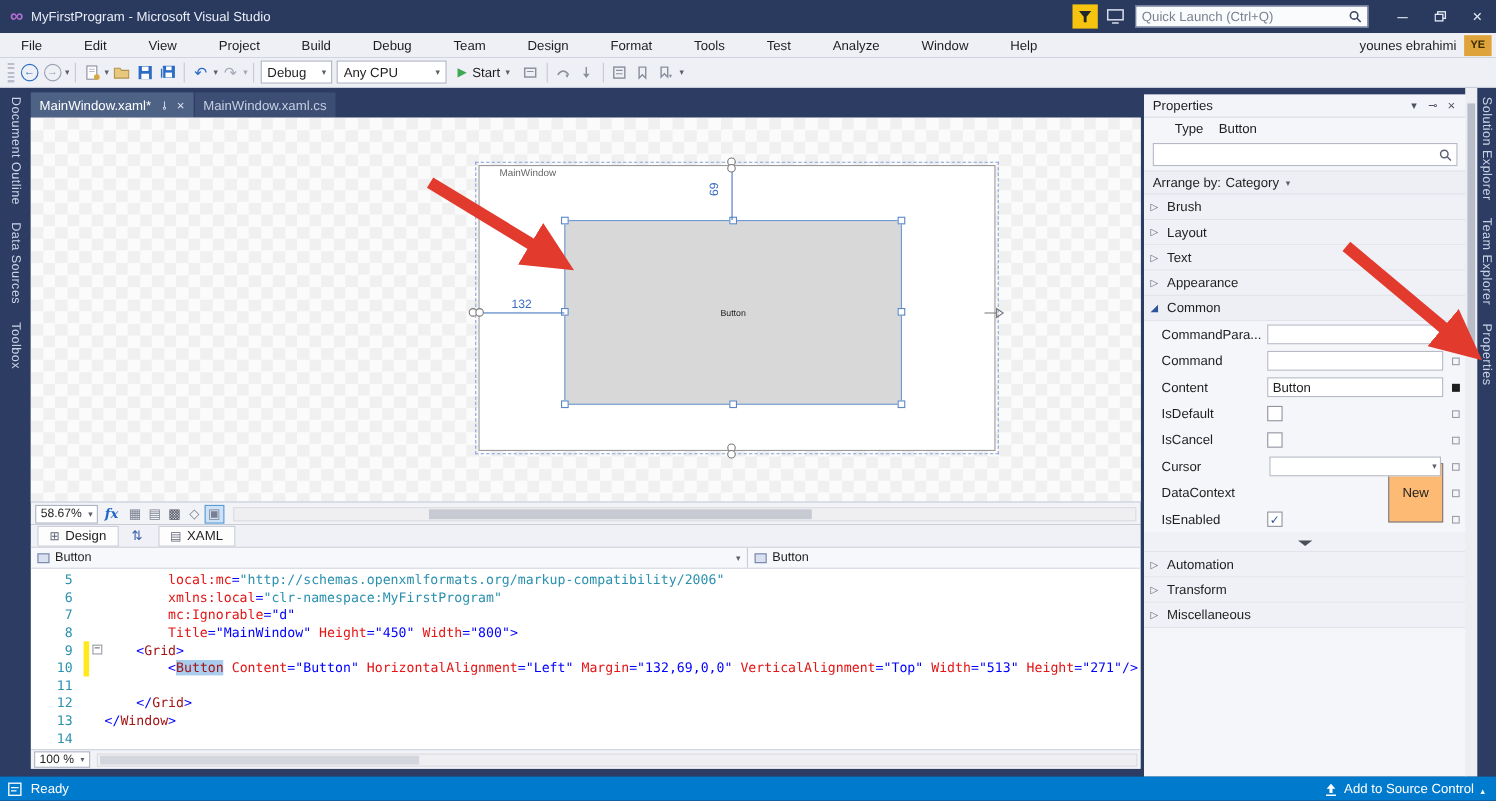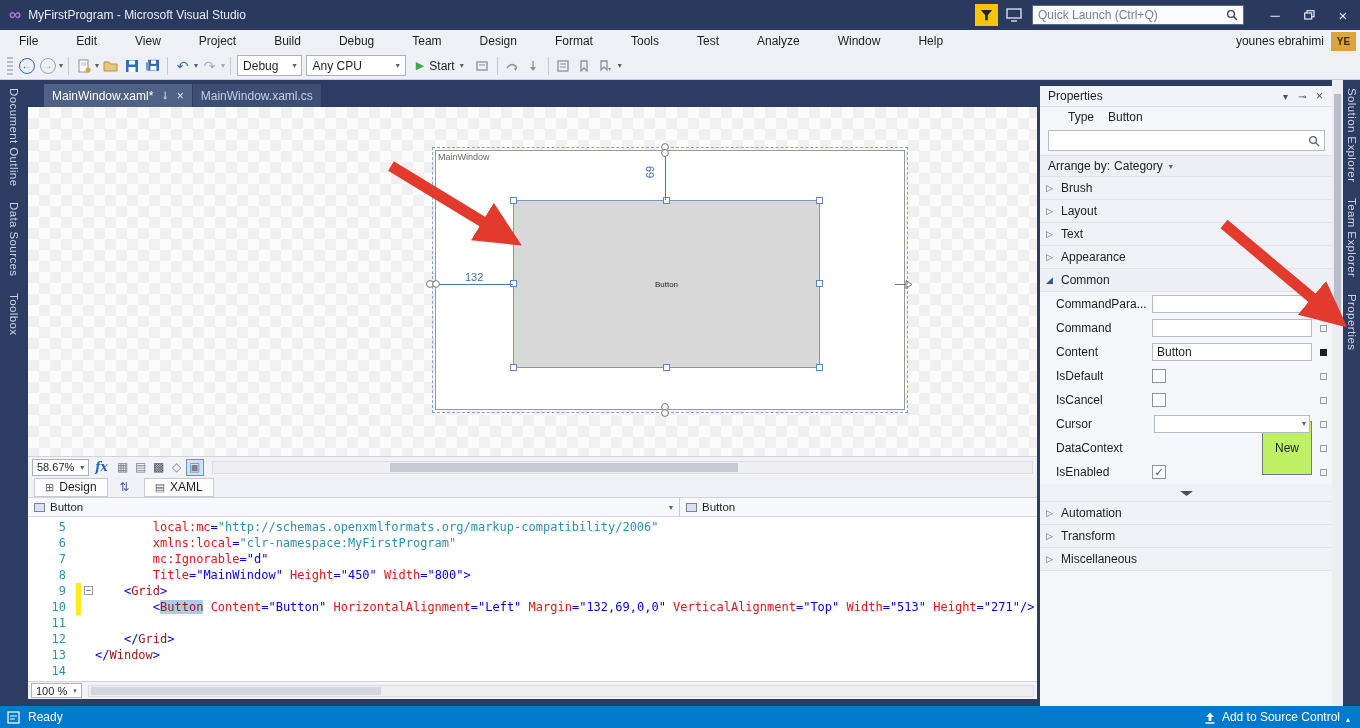--- a/index.html
+++ b/index.html
@@ -48,31 +48,31 @@
 
 .left-strip{position:absolute;left:0;top:80px;bottom:22px;width:28px;display:flex;flex-direction:column;align-items:center}
 .right-strip{position:absolute;right:0;top:80px;bottom:22px;width:28px;display:flex}
 .rs-scroll{width:11px;background:#EDEEF2;position:relative}
 .rs-thumb{position:absolute;left:2px;right:2px;top:14px;height:228px;background:#B9BCC9}
 .rs-tabs{flex:1;display:flex;flex-direction:column;align-items:center}
 .v-tab{writing-mode:vertical-rl;text-orientation:mixed;color:#CBD3E6;font-size:11.5px;margin:8px 0;letter-spacing:.4px;cursor:default}
 
 
 .center{position:absolute;left:28px;top:80px;width:1009px;height:626px}
-.tabbar{position:absolute;left:16px;top:4px;right:0;height:23px;display:flex;}
+.tabbar{position:absolute;left:0;top:4px;right:0;height:23px;display:flex;}
 .doc-tab{height:23px;display:flex;align-items:center;padding:0 8px;margin-right:1px;background:var(--tab-inactive,#3D4E74);color:#C6CFE2;font-size:12px}
 .doc-tab.active{background:var(--tab-active,#4E6285);color:#fff}
 .dt-pin{font-size:10px;margin-left:8px;transform:rotate(90deg);color:#DDE5F2}
 .dt-close{font-size:12px;margin-left:7px;color:#DDE5F2}
 
 
 .designer{position:absolute;left:0;top:27px;width:1009px;height:349px;background-color:#FBFBFB;background-image:conic-gradient(#F0F0F0 0 25%,#FBFBFB 0 50%,#F0F0F0 0 75%,#FBFBFB 0);background-size:22px 22px;overflow:hidden}
 .art-window{position:absolute;left:407px;top:43px;width:470px;height:260px;background:#fff;border:1px solid #9A9A9A}
 .sel-outline{position:absolute;left:404px;top:40px;width:476px;height:266px;border:1px dashed #85A3D8;pointer-events:none}
-.art-title{position:absolute;left:2px;top:1px;font-size:9px;color:#666}
+.art-title{position:absolute;left:18px;top:1px;font-size:9px;color:#666}
 .art-button{position:absolute;left:485px;top:93px;width:307px;height:168px;background:#D8D8D8;border:1px solid #6F9BD2;display:flex;align-items:center;justify-content:center;font-size:8px;color:#1e1e1e}
 .h{position:absolute;width:7px;height:7px;background:#fff;border:1px solid #5B87C6}
 .h-nw{left:-4px;top:-4px}.h-n{left:calc(50% - 4px);top:-4px}.h-ne{right:-4px;top:-4px}
 .h-w{left:-4px;top:calc(50% - 4px)}.h-e{right:-4px;top:calc(50% - 4px)}
 .h-sw{left:-4px;bottom:-4px}.h-s{left:calc(50% - 4px);bottom:-4px}.h-se{right:-4px;bottom:-4px}
 .dim-v{position:absolute;left:637px;top:44px;width:1px;height:49px;background:#4A79C4}
 .dim-v-label{position:absolute;left:616px;top:59px;color:#3B6CC4;font-size:11px;transform:rotate(-90deg)}
 .dim-h{position:absolute;left:408px;top:177px;width:77px;height:1px;background:#4A79C4}
 .dim-h-label{position:absolute;left:437px;top:164px;color:#3B6CC4;font-size:11px}
 .chain{position:absolute}
@@ -146,21 +146,21 @@
 .tri{width:15px;font-size:9px;color:#5A5F6B;flex:none}
 .sec.open .tri{color:#2B579A}
 .prop-row{display:flex;align-items:center;height:24px;padding:0 6px 0 16px;background:#F5F6FA}
 .plab{width:96px;overflow:hidden;white-space:nowrap;flex:none}
 .pctl{flex:1;display:flex;align-items:center;min-width:0}
 .pctl.right{justify-content:flex-end}
 .ptb{flex:1;height:18px;background:#fff;border:1px solid #B6B9C6;padding:0 4px;display:inline-flex;align-items:center;min-width:0;overflow:hidden;white-space:nowrap}
 .ptb.combo{position:relative;padding-right:16px}
 .ptb.combo .dd{position:absolute;right:3px;top:3px;font-size:8px;color:#5A5F6B}
 .pcb{width:14px;height:14px;border:1px solid #8E919E;background:#fff;display:inline-flex;align-items:center;justify-content:center;font-size:11px;color:#2B579A;flex:none}
-.pbtn{padding:19px 12px;border:1px solid #747B8C;background:#bef264;font-size:12px}
+.pbtn{padding:19px 12px;border:1px solid #747B8C;background:#fdba74;font-size:12px}
 .pmark{width:7px;height:7px;border:1px solid #9A9DA8;margin-left:8px;flex:none}
 .pmark.filled{background:#1e1e1e;border-color:#1e1e1e}
 .more-row{height:18px;display:flex;align-items:center;justify-content:center;background:#F0F1F6;border-bottom:1px solid #E2E3E9}
 .more-chev{transform:scaleX(2.6);font-size:10px;color:#494E58}
 
 
 .statusbar{position:absolute;left:0;right:0;bottom:0;height:22px;background:var(--statusbar,#007ACC);color:#fff;display:flex;align-items:center;font-size:12px}
 .sb-icon{margin:0 8px 0 7px;display:flex;align-items:center}
 .sb-right{margin-left:auto;margin-right:10px;display:flex;align-items:flex-end;gap:6px}
 .sb-chev{font-size:8px}

